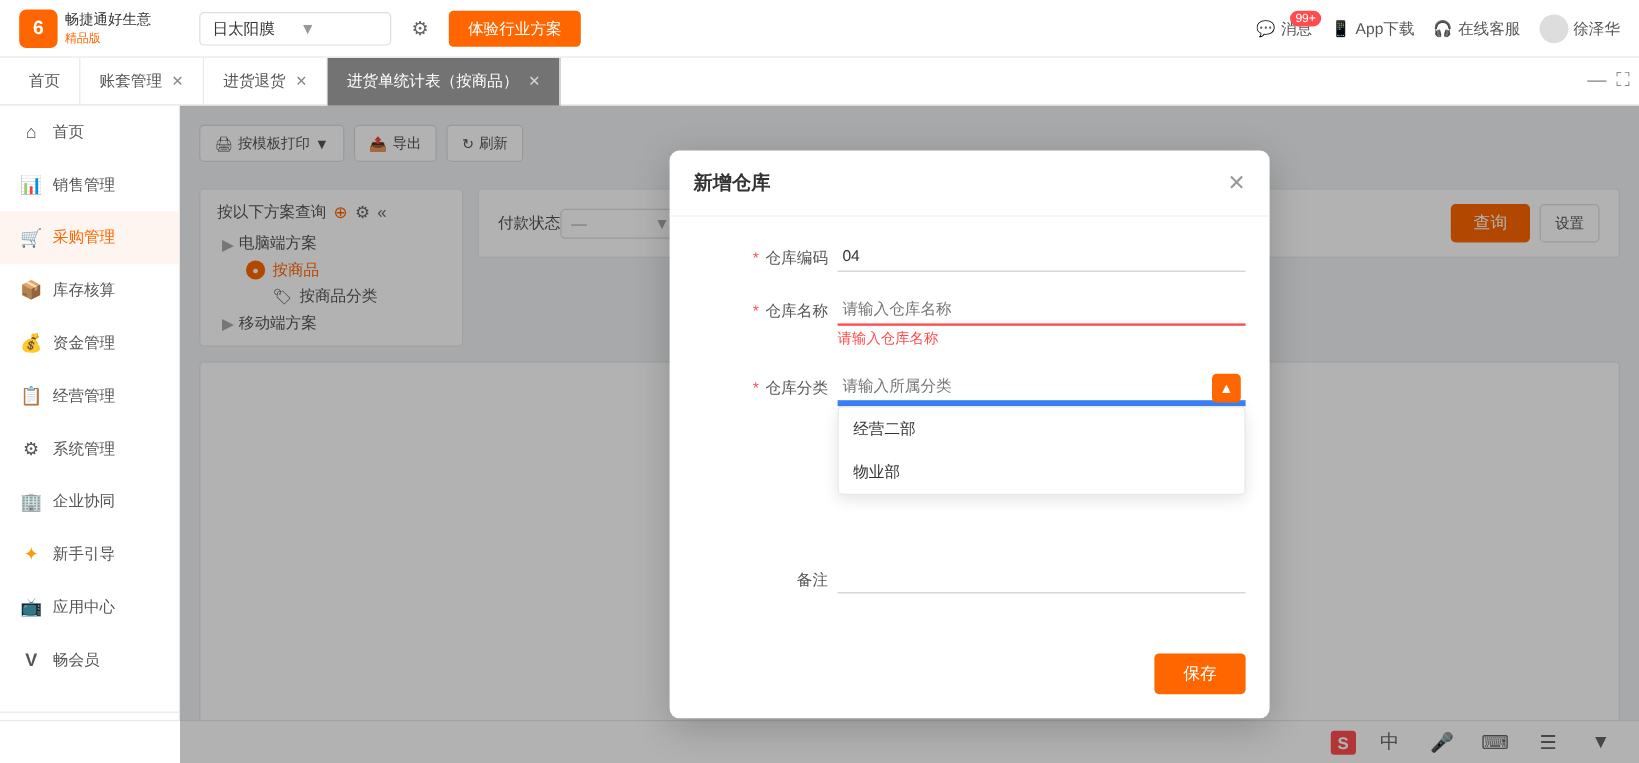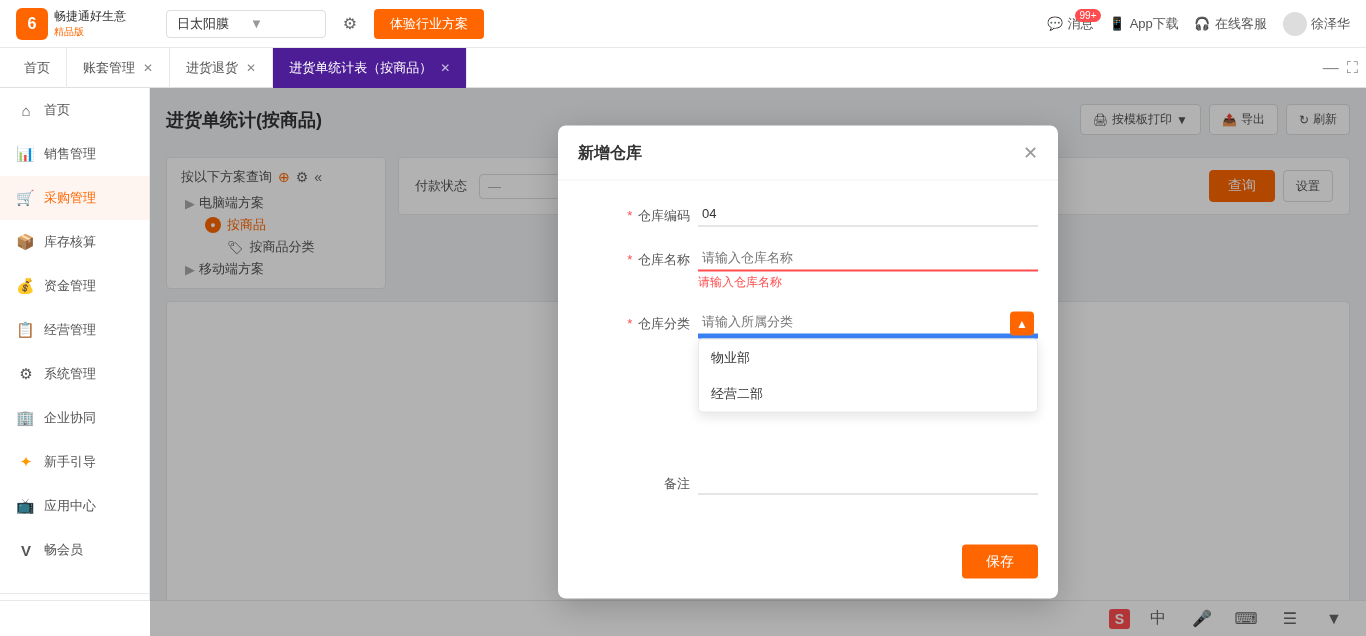--- a/index.html
+++ b/index.html
@@ -113,21 +113,21 @@
       align-items: center;
       padding: 0 16px;
       height: 40px;
       cursor: pointer;
       color: #555;
       font-size: 13px;
       border-right: 1px solid #e8e8e8;
       position: relative;
     }
     .tab-item.active {
-      background: #4c1d95;
+      background: #737373;
       color: #fff;
     }
     .tab-item .tab-close {
       margin-left: 8px;
       font-size: 12px;
       opacity: 0.7;
     }
     .tab-right-icons {
       margin-left: auto;
       display: flex;
@@ -522,21 +522,20 @@
     <div class="sidebar-bottom">
       <span style="font-size:18px;color:#888;cursor:pointer;">⚙</span>
       <span style="font-size:18px;color:#888;cursor:pointer;">🔊</span>
     </div>
   </div>
 
   <div class="content-area">
     <div class="content-bg">
 
       <div style="display:flex;align-items:center;justify-content:space-between;margin-bottom:10px;">
-        <div class="page-title">进货单统计(按商品)</div>
         <div class="toolbar">
           <div class="toolbar-btn">
             <span>🖨</span>
             <span>按模板打印</span>
             <span>▼</span>
           </div>
           <div class="toolbar-btn">
             <span>📤</span>
             <span>导出</span>
           </div>
@@ -574,21 +573,21 @@
             </div>
             <div style="display:flex;align-items:center;gap:4px;margin-top:4px;">
               <span style="color:#aaa;">▶</span>
               <span style="font-size:13px;color:#555;">移动端方案</span>
             </div>
           </div>
         </div>
 
         <div style="background:#fff;border:1px solid #e8e8e8;border-radius:4px;padding:12px 16px;flex:1;">
           <div style="display:flex;gap:16px;align-items:center;flex-wrap:wrap;">
-            <div style="display:flex;align-items:center;gap:12px;">
+            <div style="display:flex;align-items:center;gap:0;">
               <span style="color:#555;font-size:13px;">付款状态</span>
               <div style="display:flex;align-items:center;border:1px solid #ddd;border-radius:4px;padding:4px 8px;min-width:100px;background:#fff;">
                 <span style="color:#aaa;font-size:13px;flex:1;">—</span>
                 <span style="color:#aaa;">▼</span>
               </div>
             </div>
             <div style="display:flex;align-items:center;gap:8px;">
               <span style="color:#555;font-size:13px;">单据状态</span>
               <div style="display:flex;align-items:center;border:1px solid #ddd;border-radius:4px;padding:4px 8px;min-width:120px;background:#fff;">
                 <span style="color:#aaa;font-size:13px;flex:1;">—</span>
@@ -657,22 +656,22 @@
           <div class="modal-field-label">
             <span class="required">*</span>
             <span>仓库分类</span>
           </div>
           <div class="modal-field-input">
             <div class="dropdown-wrapper">
               <input class="dropdown-input" type="text" placeholder="请输入所属分类" style="">
               <div class="dropdown-arrow">▲</div>
               
               <div class="dropdown-menu">
+                <div class="dropdown-item">经营二部</div>
                 <div class="dropdown-item">物业部</div>
-                <div class="dropdown-item">经营二部</div>
               </div>
             </div>
           </div>
         </div>
 
         <div class="modal-field" style="margin-top:130px;">
           <div class="modal-field-label">
             <span>备注</span>
           </div>
           <div class="modal-field-input">

